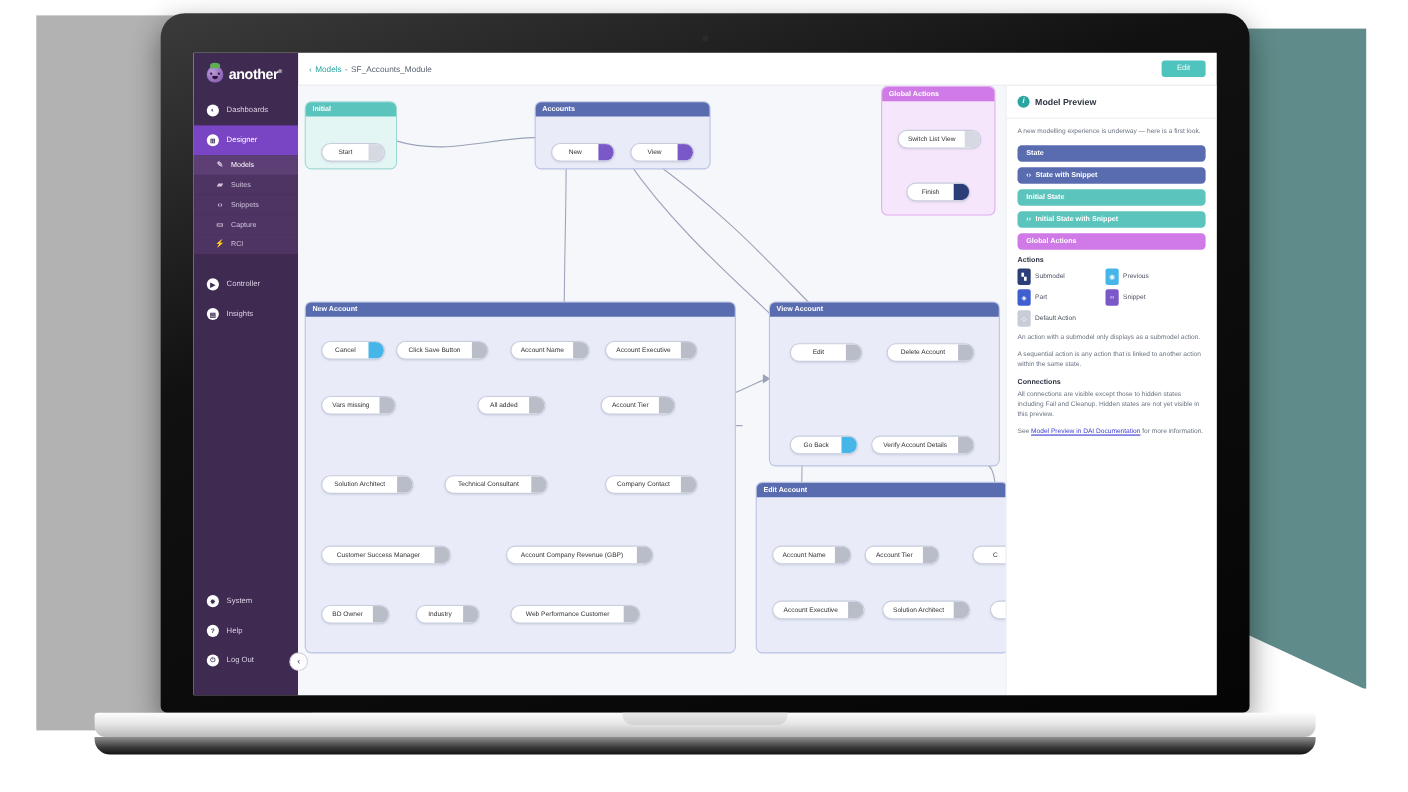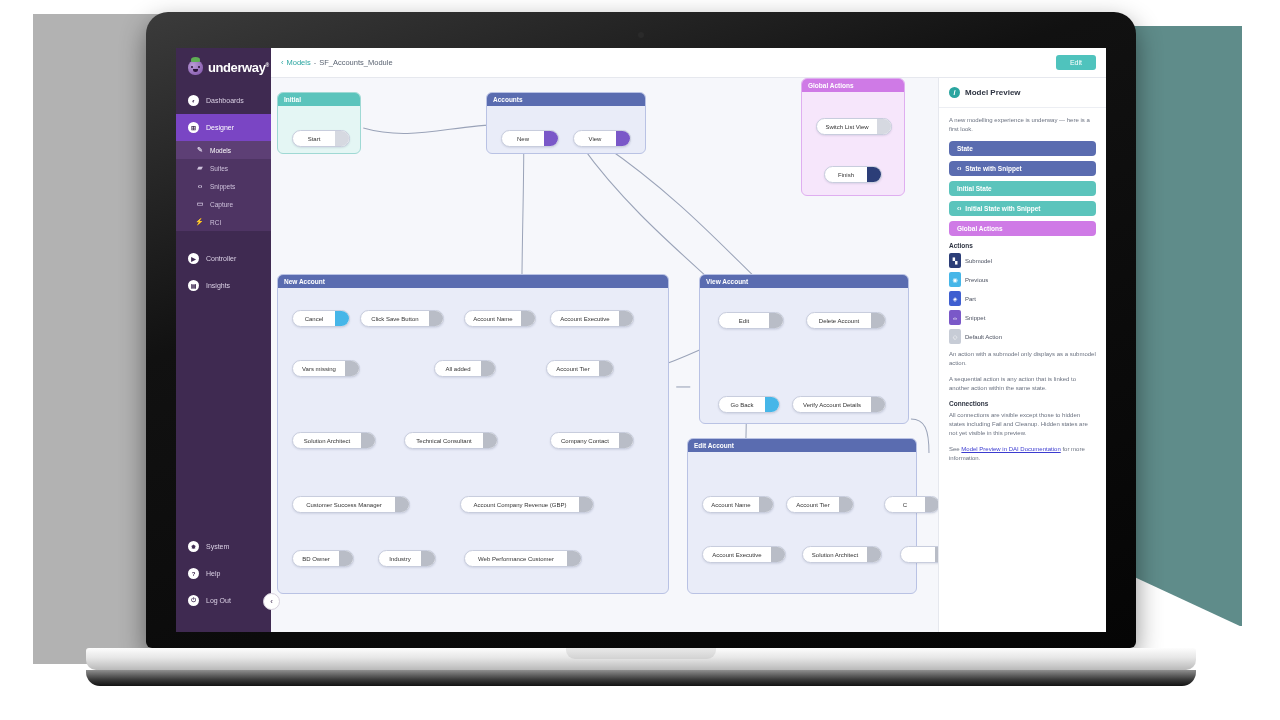--- a/index.html
+++ b/index.html
@@ -105,21 +105,21 @@
           box-shadow:0 1px 2px rgba(40,50,90,.12); cursor:pointer; }
   .node .lbl { flex:1; text-align:center; padding:0 6px; white-space:nowrap; }
   .node .bdg { width:14px; height:100%; display:flex; align-items:center;
                justify-content:center; color:#fff; font-size:6px; flex:none; }
   .bdg.gray { background:#b9bdc7; }  .bdg.purple { background:#7a58c8; }  .bdg.cyan  { background:#46b6e8; }
   .bdg.navy  { background:#2c3e78; }  .bdg.lgray { background:#d6d9e1; color:#8c919d; }
 
   svg.edges { position:absolute; inset:0; width:100%; height:100%; pointer-events:none; }
 
   
-  .panel { width:168px; flex:none; border-left:1px solid #e6e8ee;
+  .panel { width:192px; flex:none; border-left:1px solid #e6e8ee;
            background:#fff; display:flex; flex-direction:column; }
   .panel-hdr { display:flex; align-items:center; gap:5px; padding:9px 10px;
                border-bottom:1px solid #eceef3; }
   .i-circ { width:11px; height:11px; border-radius:50%; background:#2aa5a0;
             color:#fff; font-size:7px; font-weight:700; display:flex;
             align-items:center; justify-content:center; font-style:italic; }
   .panel-title { font-size:8px; font-weight:700; color:#2e3442; }
   .panel-body { padding:8px 10px; overflow:hidden; }
   .p-txt { font-size:6px; color:#6b7280; line-height:1.5; margin-bottom:7px; }
   .p-h { font-size:6.5px; font-weight:700; color:#2e3442; margin:6px 0 4px; }
@@ -153,21 +153,21 @@
       <div class="app">
 
         <div class="sidebar">
           <div class="brand">
             <div class="egg">
               <span class="eye l"></span>
                 <span class="eye r"></span>
                 <span class="mouth"></span>
             </div>
             <div class="brand-txt">
-              <span>underway</span><sup>®</sup>
+              <span>another</span><sup>®</sup>
             </div>
           </div>
 
           <div class="nav-item">
             <span class="ic">◐</span>
             <span>Dashboards</span>
           </div>
 
           <div class="nav-item active">
             <span class="ic">⊞</span>

